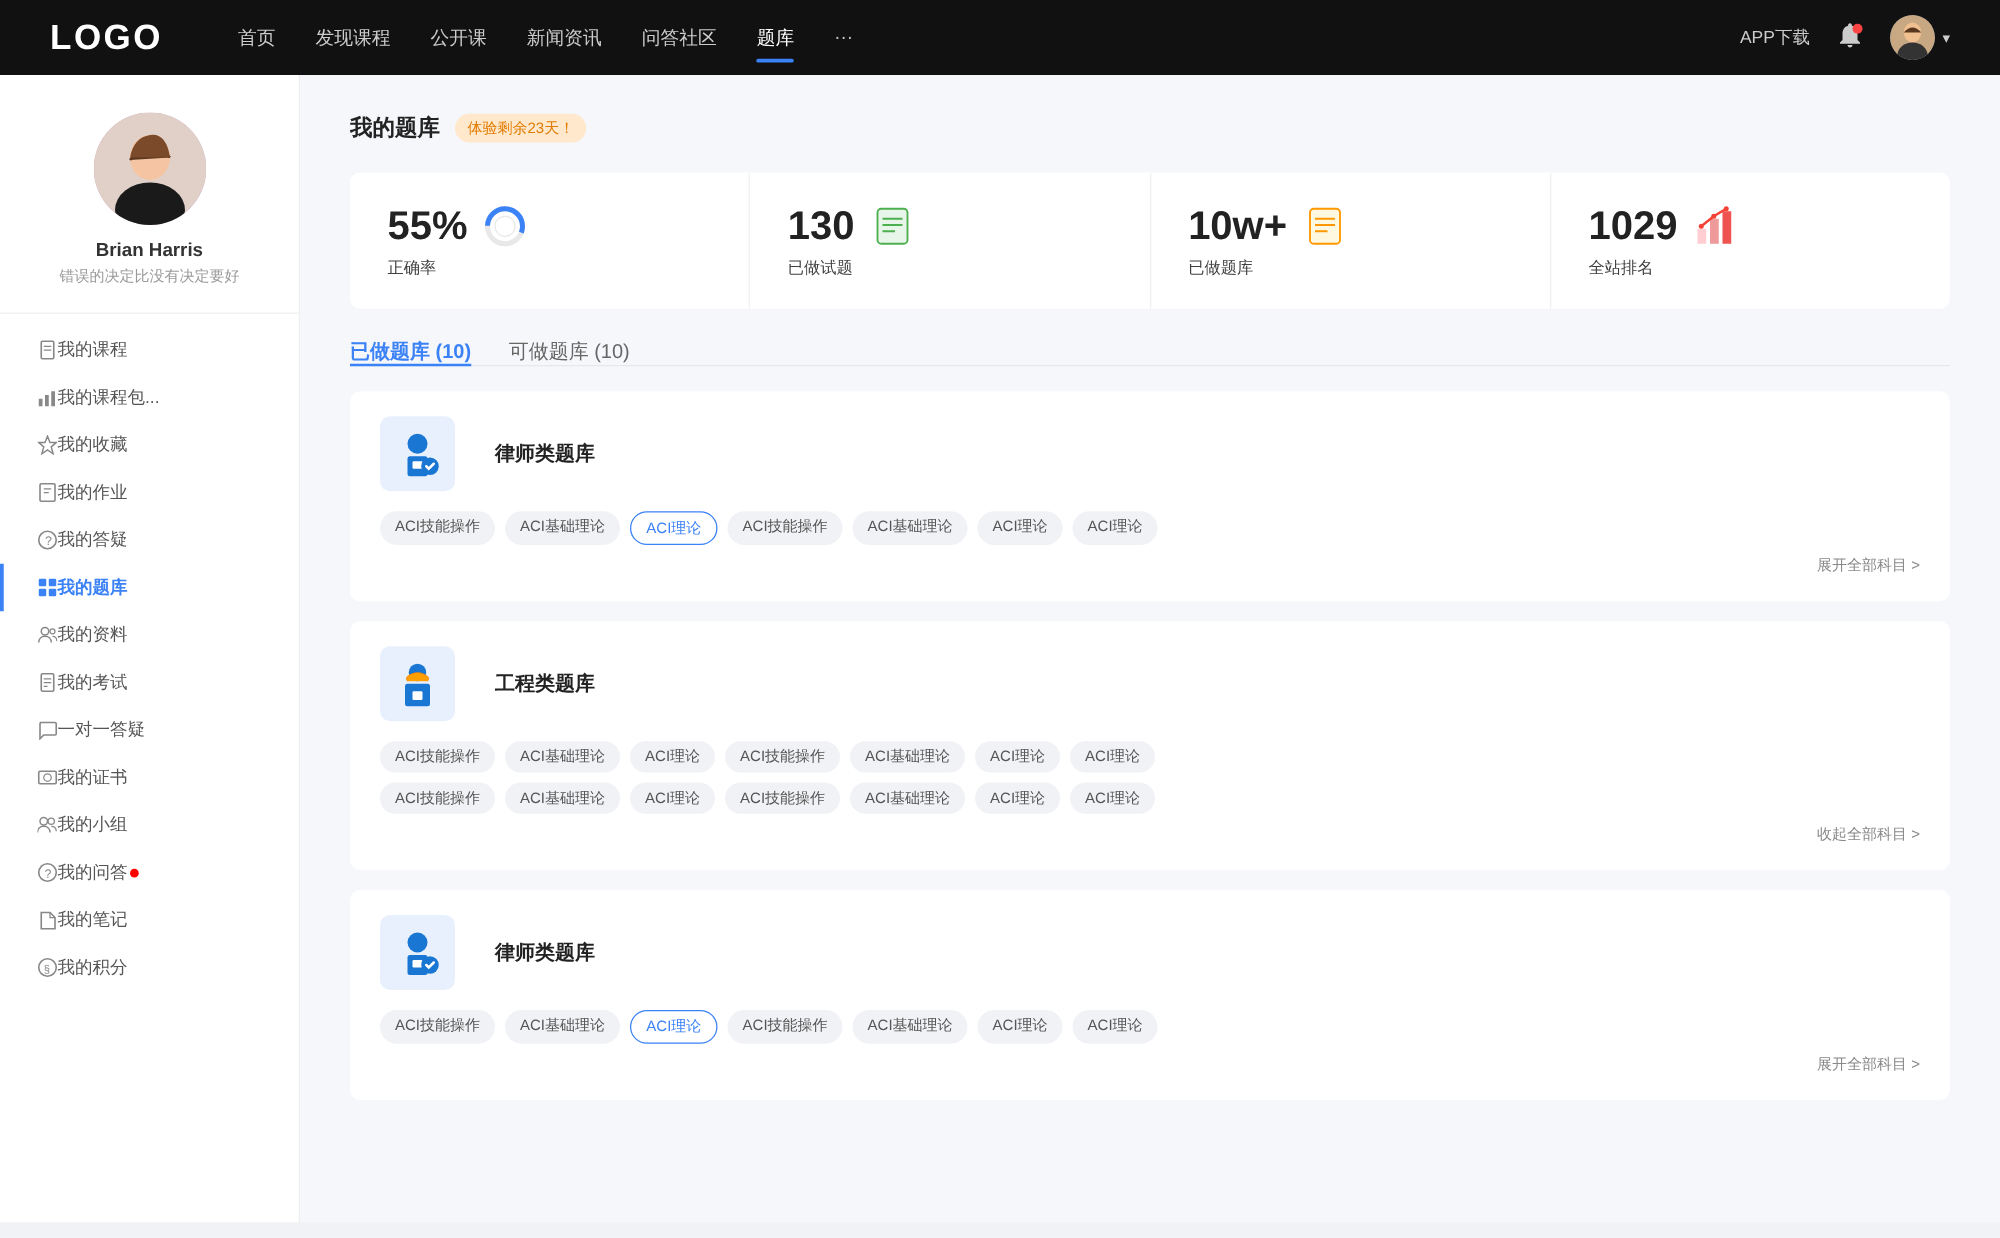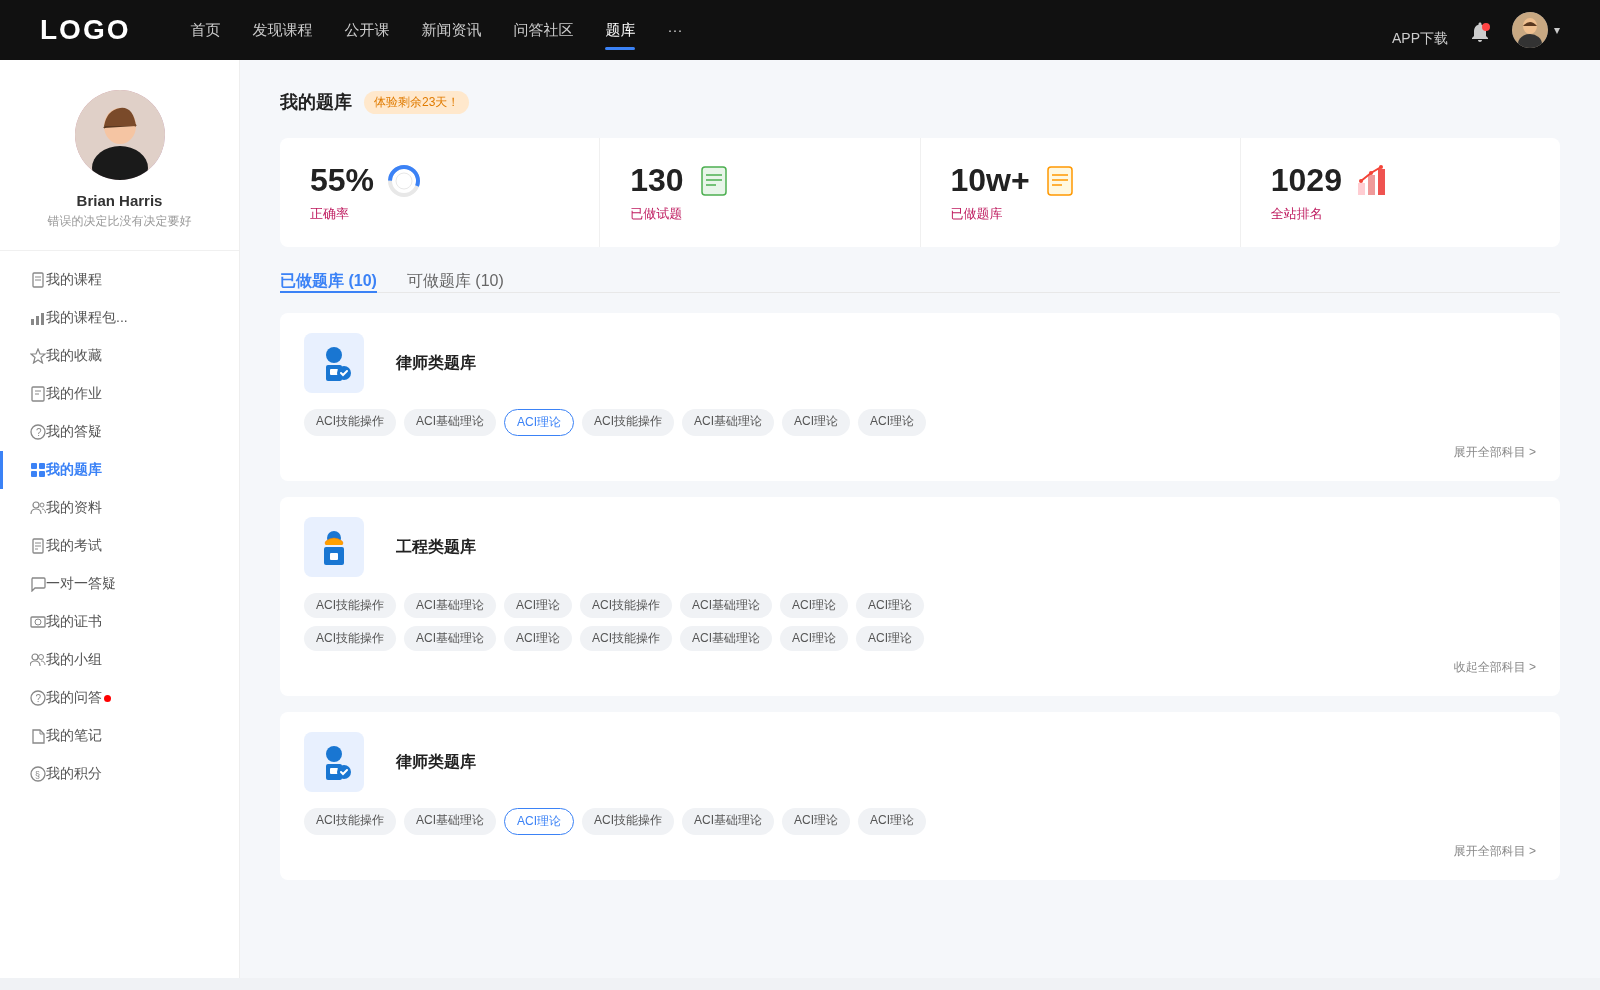--- a/index.html
+++ b/index.html
@@ -40,21 +40,21 @@
       content: '';
       position: absolute;
       bottom: -6px;
       left: 0; right: 0;
       height: 3px;
       background: #3b82f6;
       border-radius: 2px;
     }
     .navbar-right {
       display: flex;
-      align-items: flex-end;
+      align-items: center;
       gap: 20px;
     }
     .app-download {
       color: #ccc;
       font-size: 14px;
       cursor: pointer;
     }
     .notif-icon {
       position: relative;
       cursor: pointer;
@@ -209,21 +209,21 @@
       gap: 12px;
       margin-bottom: 6px;
     }
     .stat-value {
       font-size: 32px;
       font-weight: 700;
       color: #222;
     }
     .stat-label {
       font-size: 13px;
-      color: #be185d;
+      color: #404040;
     }
     .stat-icon {
       width: 36px; height: 36px;
       display: flex; align-items: center; justify-content: center;
     }
 
     
     .tabs-row {
       display: flex;
       gap: 30px;

